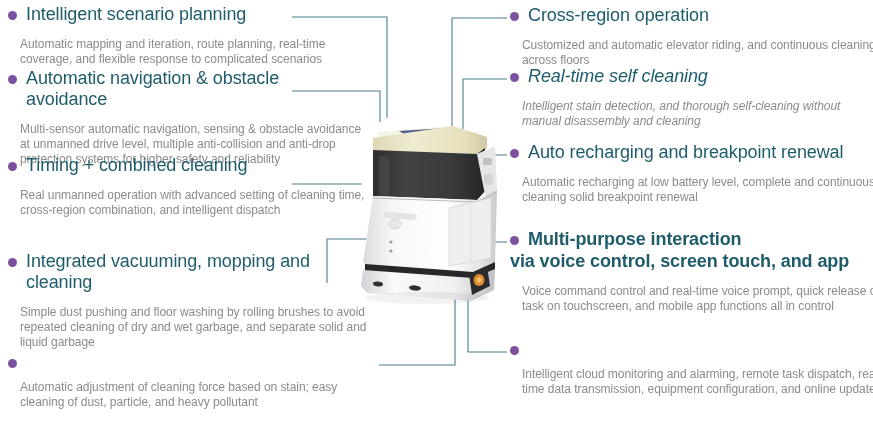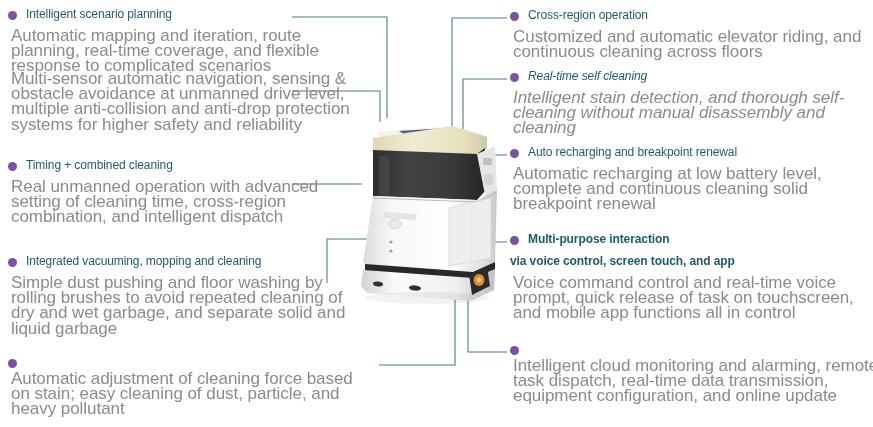--- a/index.html
+++ b/index.html
@@ -42,35 +42,35 @@
     flex: 0 0 auto;
     width: 9px;
     height: 9px;
     border-radius: 50%;
     background: #7b52a1;
     margin-top: 7px;
     margin-right: 9px;
   }
   .f-title {
     color: #1f5c6b;
-    font-size: 12px;
+    font-size: 18px;
     line-height: 21px;
     font-weight: 400;
     letter-spacing: -0.1px;
     white-space: pre-line;
   }
   .f-title.bold {
     font-weight: 700;
   }
   .f-desc {
     color: #8b8b8b;
-    font-size: 17px;
+    font-size: 12px;
     line-height: 15.2px;
     letter-spacing: -0.05px;
-    margin: 3px;
+    margin: 12px;
   }
 
   
   .col-left .f-desc { width: 350px; }
   .col-right .f-desc { width: 360px; }
 
   
   #robot {
     position: absolute;
     left: 345px;
@@ -175,20 +175,24 @@
 
     <div class="feature" style="left:8px; top:4px; width:300px;">
       <div class="f-head">
         <span class="bullet"></span>
         <span class="f-title">Intelligent scenario planning</span>
       </div>
       <p class="f-desc">Automatic mapping and iteration, route planning, real-time coverage, and flexible response to complicated scenarios</p>
     </div>
 
     <div class="feature" style="left:8px; top:68px; width:312px;">
+      <div class="f-head">
+        <span class="bullet"></span>
+        <span class="f-title">Automatic navigation &amp; obstacle avoidance</span>
+      </div>
       <p class="f-desc">Multi-sensor automatic navigation, sensing &amp; obstacle avoidance at unmanned drive level, multiple anti-collision and anti-drop protection systems for higher safety and reliability</p>
     </div>
 
     <div class="feature" style="left:8px; top:155px; width:300px;">
       <div class="f-head">
         <span class="bullet"></span>
         <span class="f-title">Timing + combined cleaning</span>
       </div>
       <p class="f-desc">Real unmanned operation with advanced setting of cleaning time, cross-region combination, and intelligent dispatch</p>
     </div>

